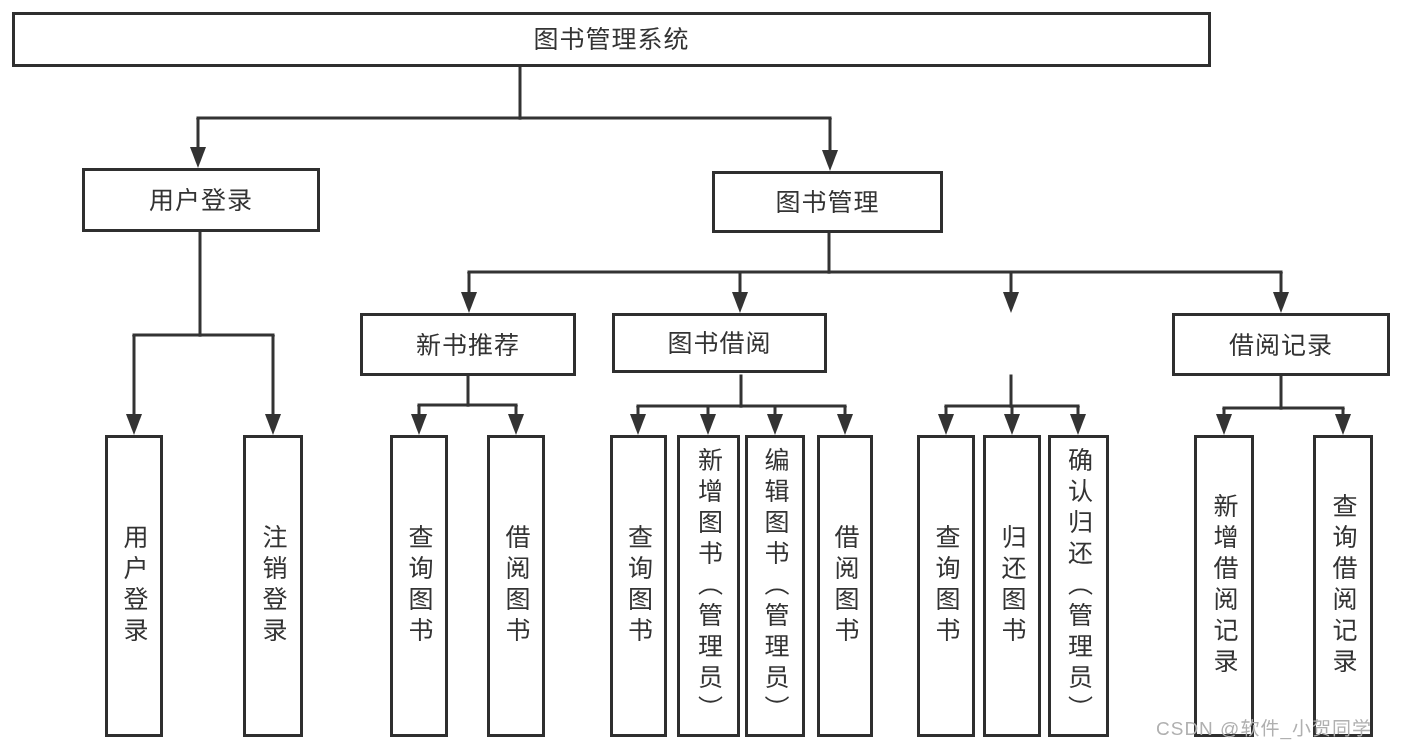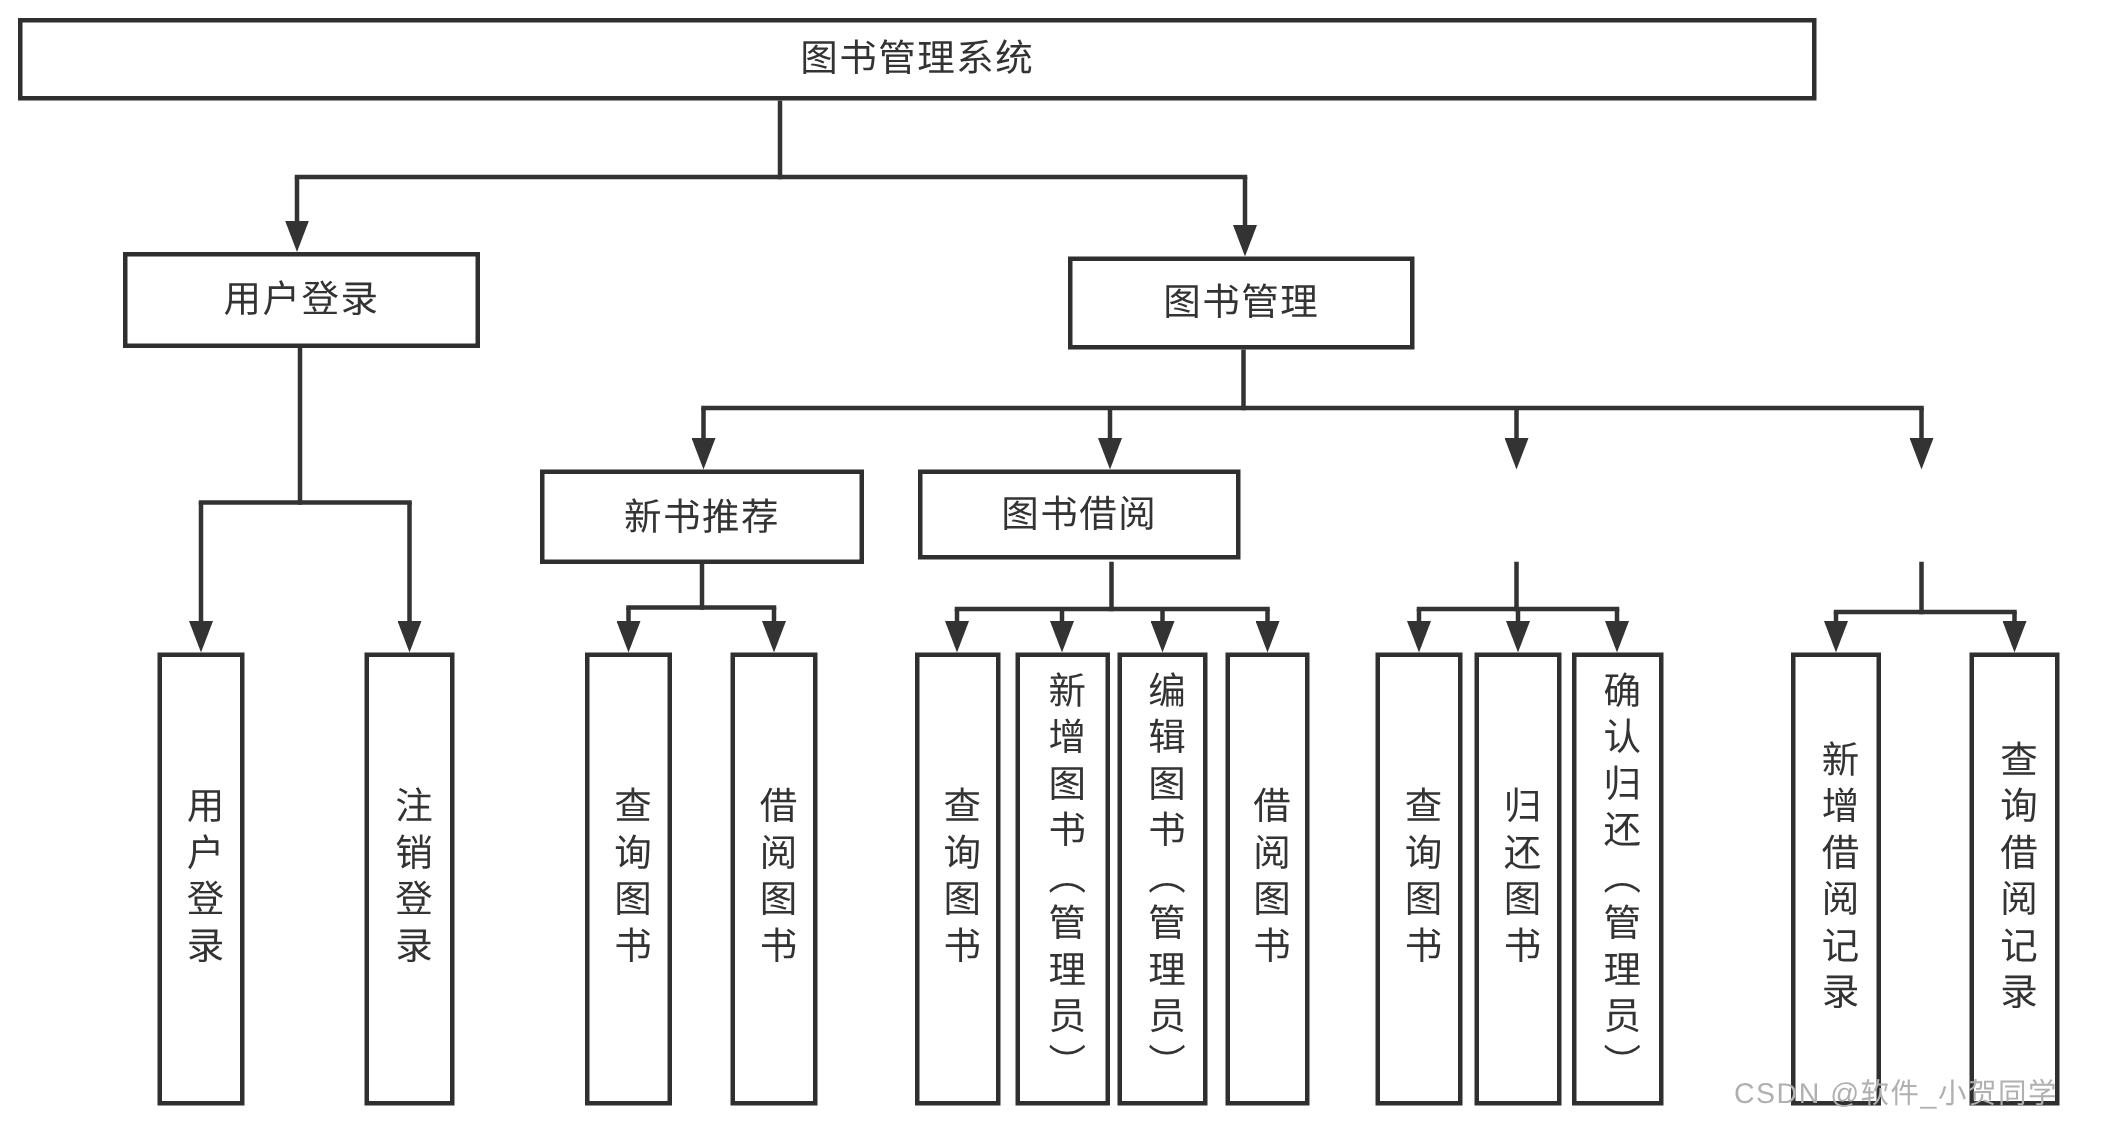--- a/index.html
+++ b/index.html
@@ -85,20 +85,21 @@
     </g>
   </svg>
 
   <div class="node" style="left:12px;top:12px;width:1199px;height:55px;font-family:Liberation Serif, serif;">图书管理系统</div>
 
   <div class="node" style="left:82px;top:168px;width:238px;height:64px;">用户登录</div>
   <div class="node" style="left:360px;top:313px;width:216px;height:63px;">新书推荐</div>
 
   <div class="node" style="left:712px;top:171px;width:231px;height:62px;">图书管理</div>
   <div class="node" style="left:600px;top:313px;width:215px;height:60px;margin-left:12px;">图书借阅</div>
+  <div class="node" style="left:1172px;top:313px;width:218px;height:63px;">借阅记录</div>
 
   <div class="node vnode" style="left:105px;width:58px;">用户登录</div>
   <div class="node vnode" style="left:243px;width:60px;">注销登录</div>
 
   <div class="node vnode" style="left:390px;width:58px;">查询图书</div>
   <div class="node vnode" style="left:487px;width:58px;">借阅图书</div>
 
   <div class="node vnode" style="left:610px;width:57px;">查询图书</div>
   <div class="node vnode" style="left:677px;width:63px;">新增图书（管理员）</div>
   <div class="node vnode" style="left:745px;width:60px;">编辑图书（管理员）</div>

